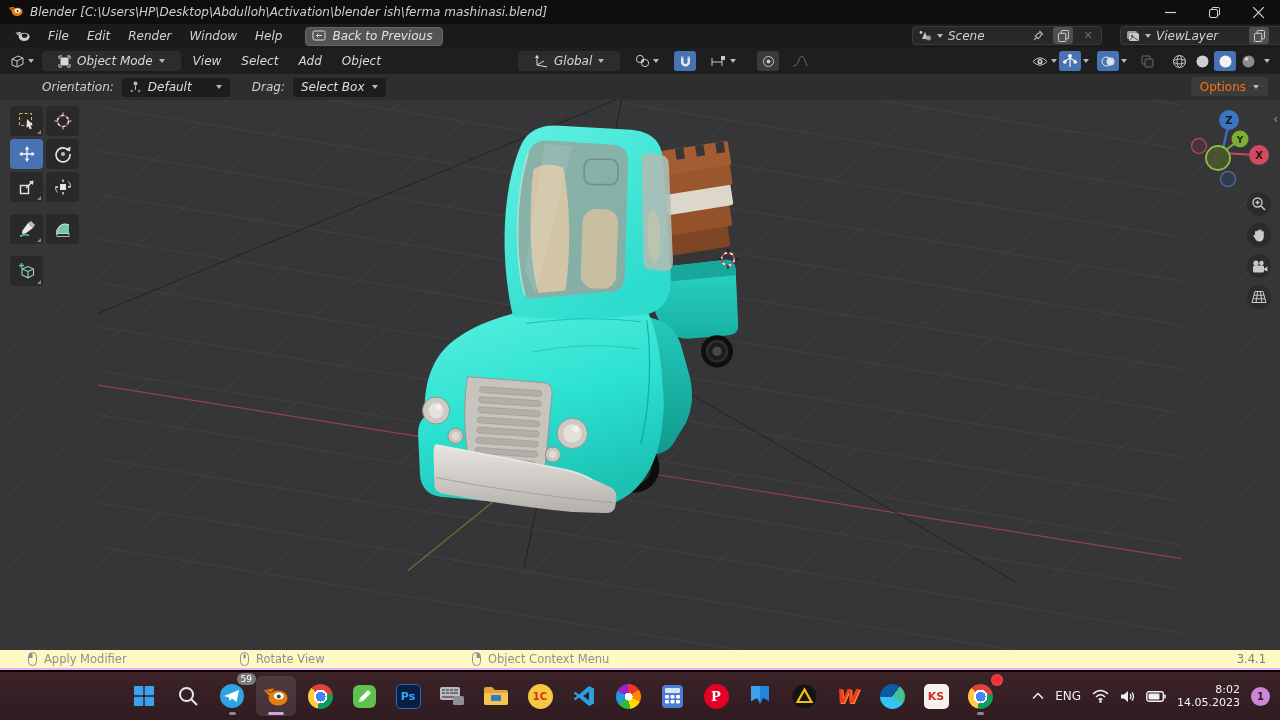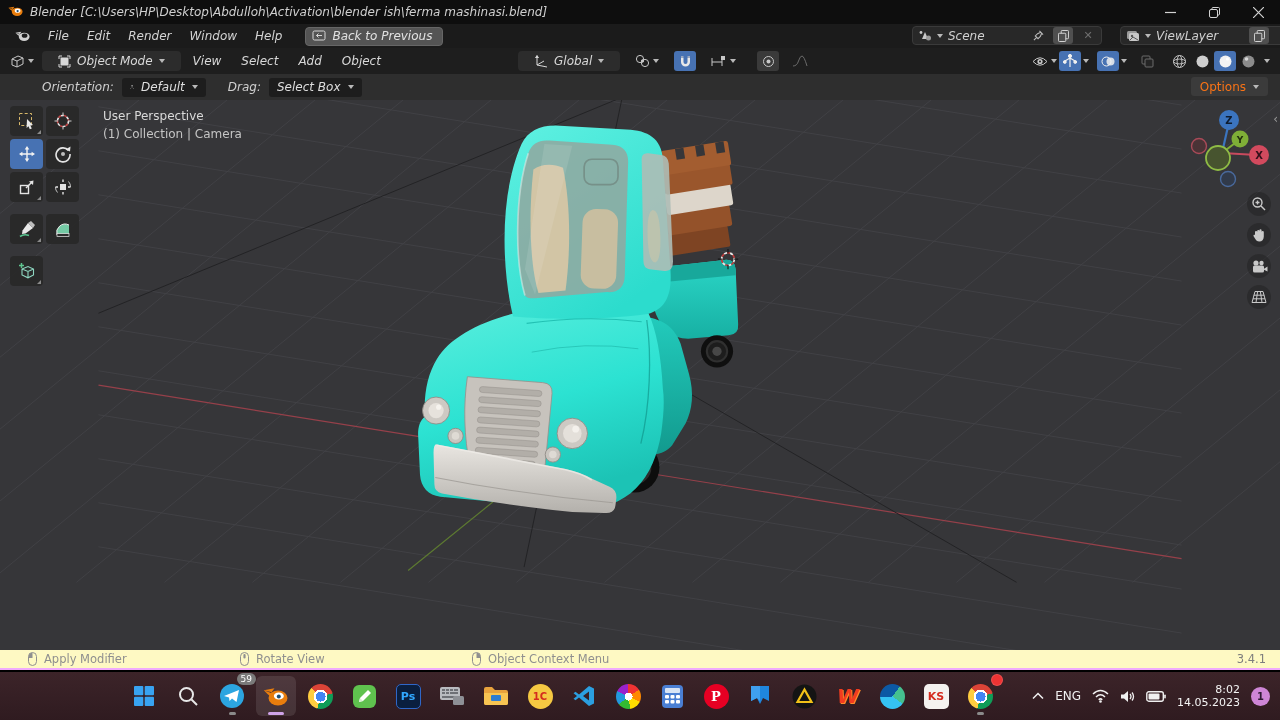--- a/index.html
+++ b/index.html
@@ -292,21 +292,21 @@
           </svg>
       </span>
       <span class="cv" style="margin-left:4px"></span>
     </span>
   </div>
 </div>
 
 <div id="toolset" class="abs">
   <div class="row" style="height:26px; padding-left:42px; gap:8px;">
     <span>Orientation:</span>
-    <span class="dd2" style="width:84px">
+    <span class="dd2" style="width:108px">
       <svg width="11" height="12" viewBox="0 0 11 12">
           <circle cx="5.5" cy="2.5" r="2" fill="#b9b9b9"></circle>
           <path d="M5.5 4.5 V9" stroke="#b9b9b9"></path>
           <circle cx="1.8" cy="10" r="1.2" fill="#8a8a8a"></circle>
           <circle cx="9.2" cy="10" r="1.2" fill="#8a8a8a"></circle>
         </svg>
       <span style="flex:1">Default</span>
       <span class="cv"></span>
     </span>
     <span style="margin-left:14px">Drag:</span>
@@ -480,24 +480,20 @@
       <circle cx="744" cy="288" r="7.5" fill="none" stroke="#c43b3b" stroke-width="2" stroke-dasharray="3.7 3.7" stroke-dashoffset="3.7"></circle>
       <g stroke="#111" stroke-width="1.2">
         <line x1="744" y1="276" x2="744" y2="281"></line>
           <line x1="744" y1="295" x2="744" y2="300"></line>
         <line x1="732" y1="288" x2="737" y2="288"></line>
           <line x1="751" y1="288" x2="756" y2="288"></line>
       </g>
     </g>
   </svg>
 
-  <div id="overlaytxt" class="abs">
-    <div>User Perspective</div>
-    <div class="l2">(1) Collection | Camera</div>
-  </div>
 
   <div id="tools" class="abs">
     <div class="tbtn">
       <svg width="18" height="18" viewBox="0 0 18 18">
           <rect x="1.5" y="1.5" width="12" height="12" fill="none" stroke="#d8b86a" stroke-dasharray="3 2.2"></rect>
           <path d="M9 7 L15 13 L12.4 13.4 L13.8 16.4 L11.8 17.2 L10.5 14.2 L8.6 16 Z" fill="#e8e8e8"></path>
         </svg>
         <span></span>
       <span class="corner"></span>
     </div>

